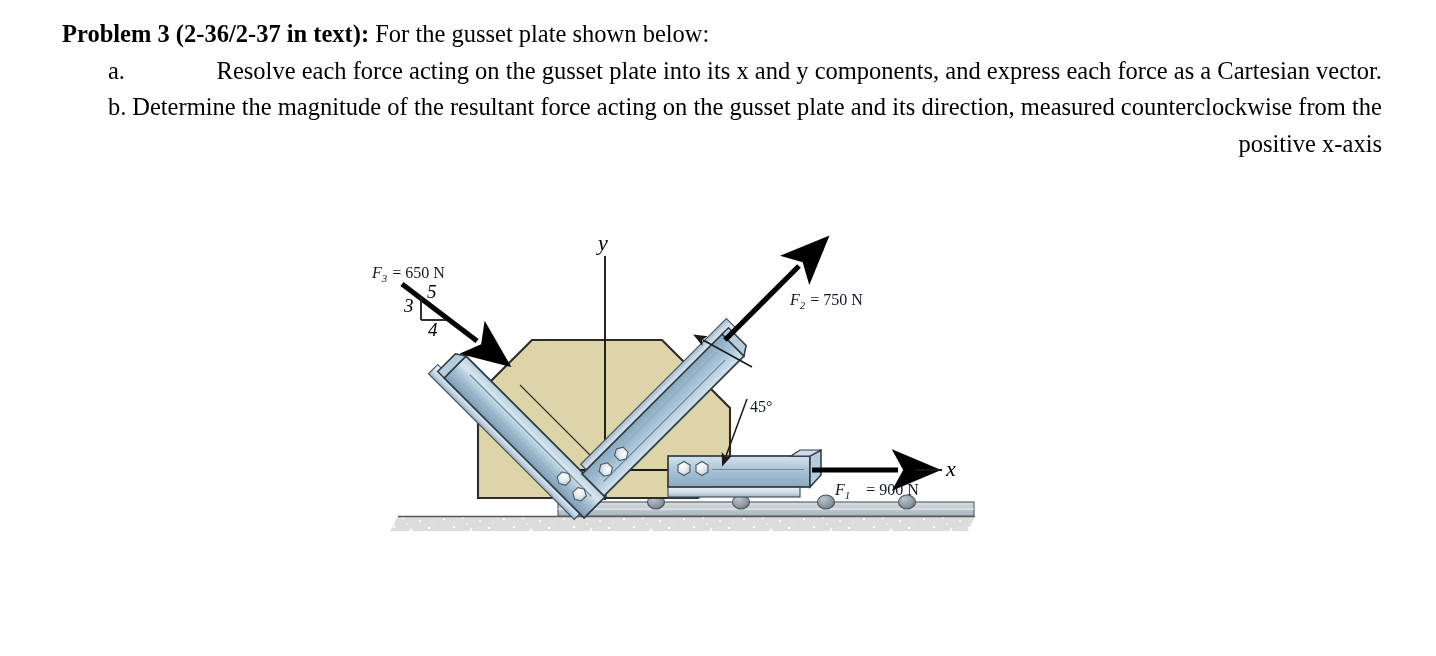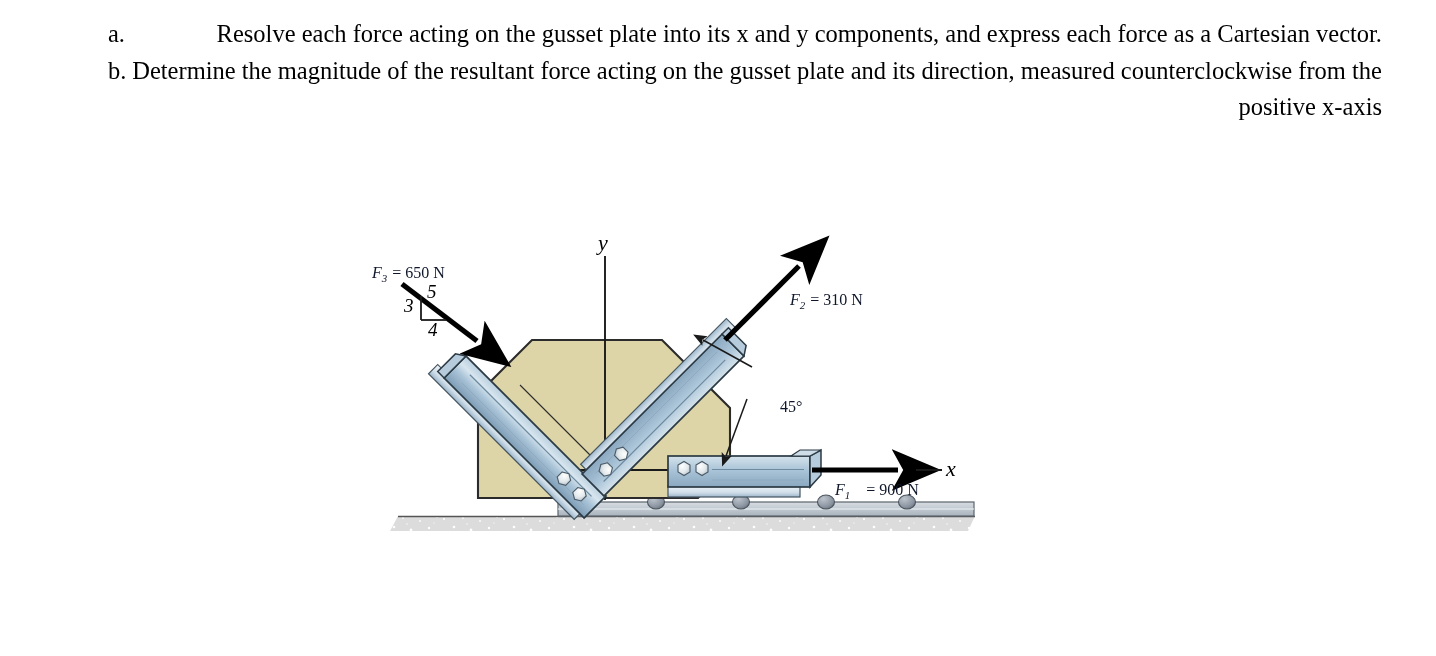--- a/index.html
+++ b/index.html
@@ -69,20 +69,23 @@
     font-size:22px;
     font-style:italic;
   }
 </style>
 </head>
 <body>
 
 <div id="page">
 
   <div class="problem-text">
+    <div class="prob-line1">
+      <span class="prob-title">Problem 3 (2-36/2-37 in text):</span><span> For the gusset plate shown below:</span>
+    </div>
     <ul class="prob-list">
       <li class="prob-item">
         <span class="prob-marker">a.</span>
         <span class="prob-body">Resolve each force acting on the gusset plate into its x and y components, and express each force as a Cartesian vector.</span>
       </li>
       <li class="prob-item">
         <span class="prob-marker">b.</span>
         <span class="prob-body">Determine the magnitude of the resultant force acting on the gusset plate and its direction, measured counterclockwise from the positive x-axis</span>
       </li>
     </ul>
@@ -260,28 +263,28 @@
 
         <line x1="367" y1="171" x2="346" y2="228" stroke="#1a1a1a" stroke-width="1.5" marker-end="url(#arrowThin)"></line>
       </g>
     </svg>
 
     <div class="fig-label" style="left:-8px; top:36px;">
       <span class="ital">F</span><sub>3</sub><span style="margin-left:5px;">= 650 N</span>
     </div>
 
     <div class="fig-label" style="left:410px; top:63px;">
-      <span class="ital">F</span><sub>2</sub><span style="margin-left:5px;">= 310 N</span>
+      <span class="ital">F</span><sub>2</sub><span style="margin-left:5px;">= 750 N</span>
     </div>
 
     <div class="fig-label" style="left:455px; top:253px;">
       <span class="ital">F</span><sub>1</sub><span style="margin-left:16px;">= 900 N</span>
     </div>
 
-    <div class="fig-label" style="left:400px; top:170px;">45°</div>
+    <div class="fig-label" style="left:370px; top:170px;">45°</div>
 
     <div class="axis-letter" style="left:218px; top:2px;">y</div>
 
     <div class="axis-letter" style="left:566px; top:228px;">x</div>
 
     <div class="small-num" style="left:24px; top:67px;">3</div>
     <div class="small-num" style="left:47px; top:53px;">5</div>
     <div class="small-num" style="left:48px; top:91px;">4</div>
 
   </div>

